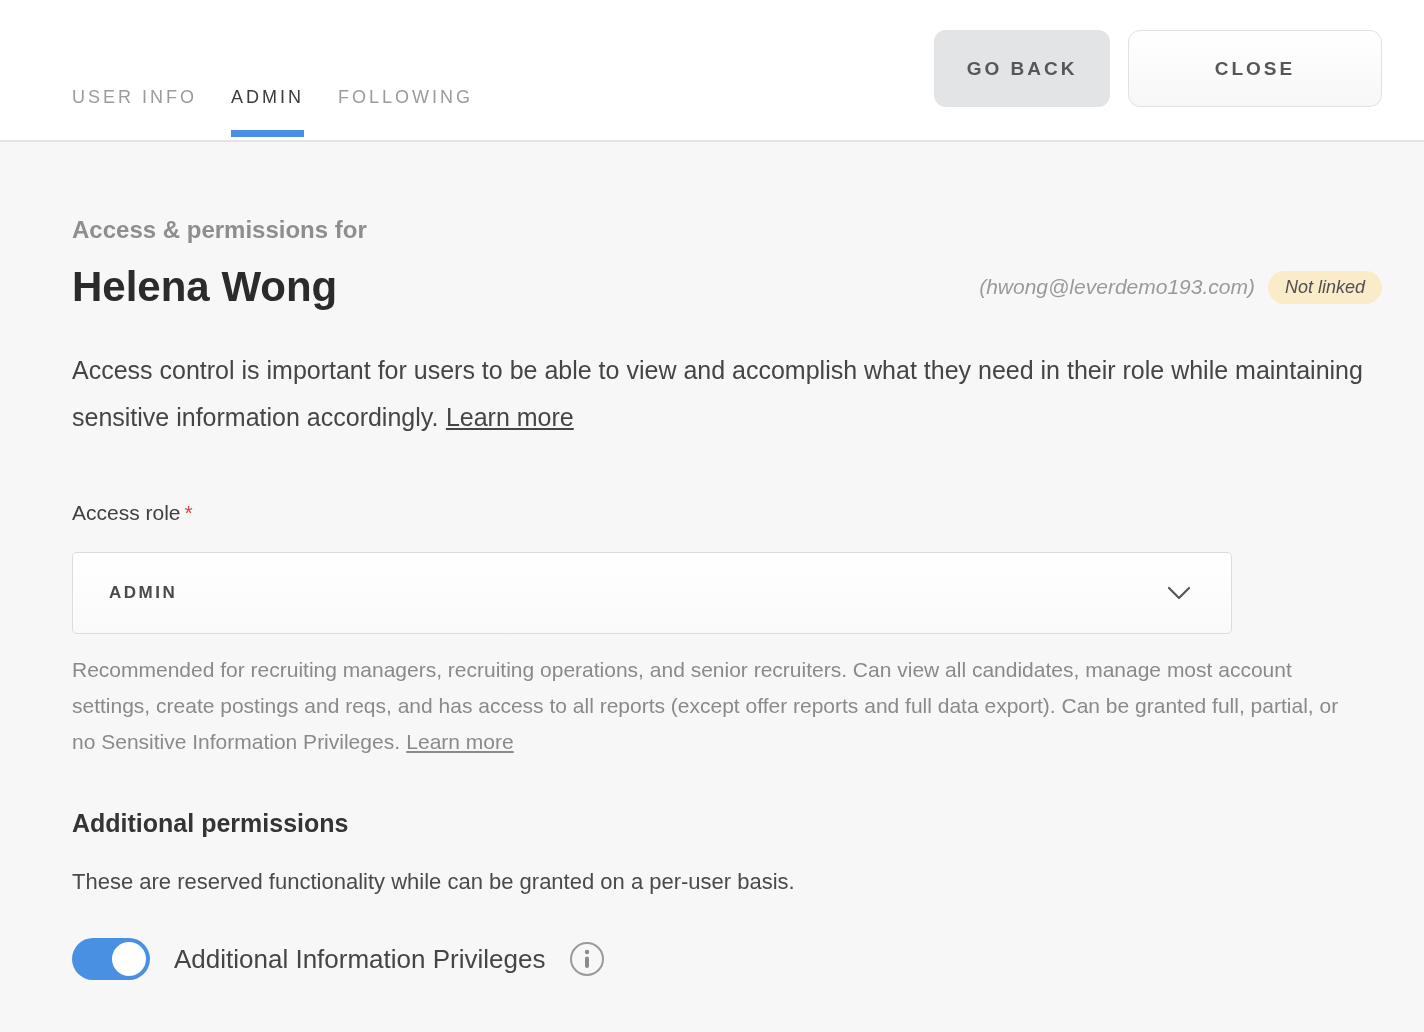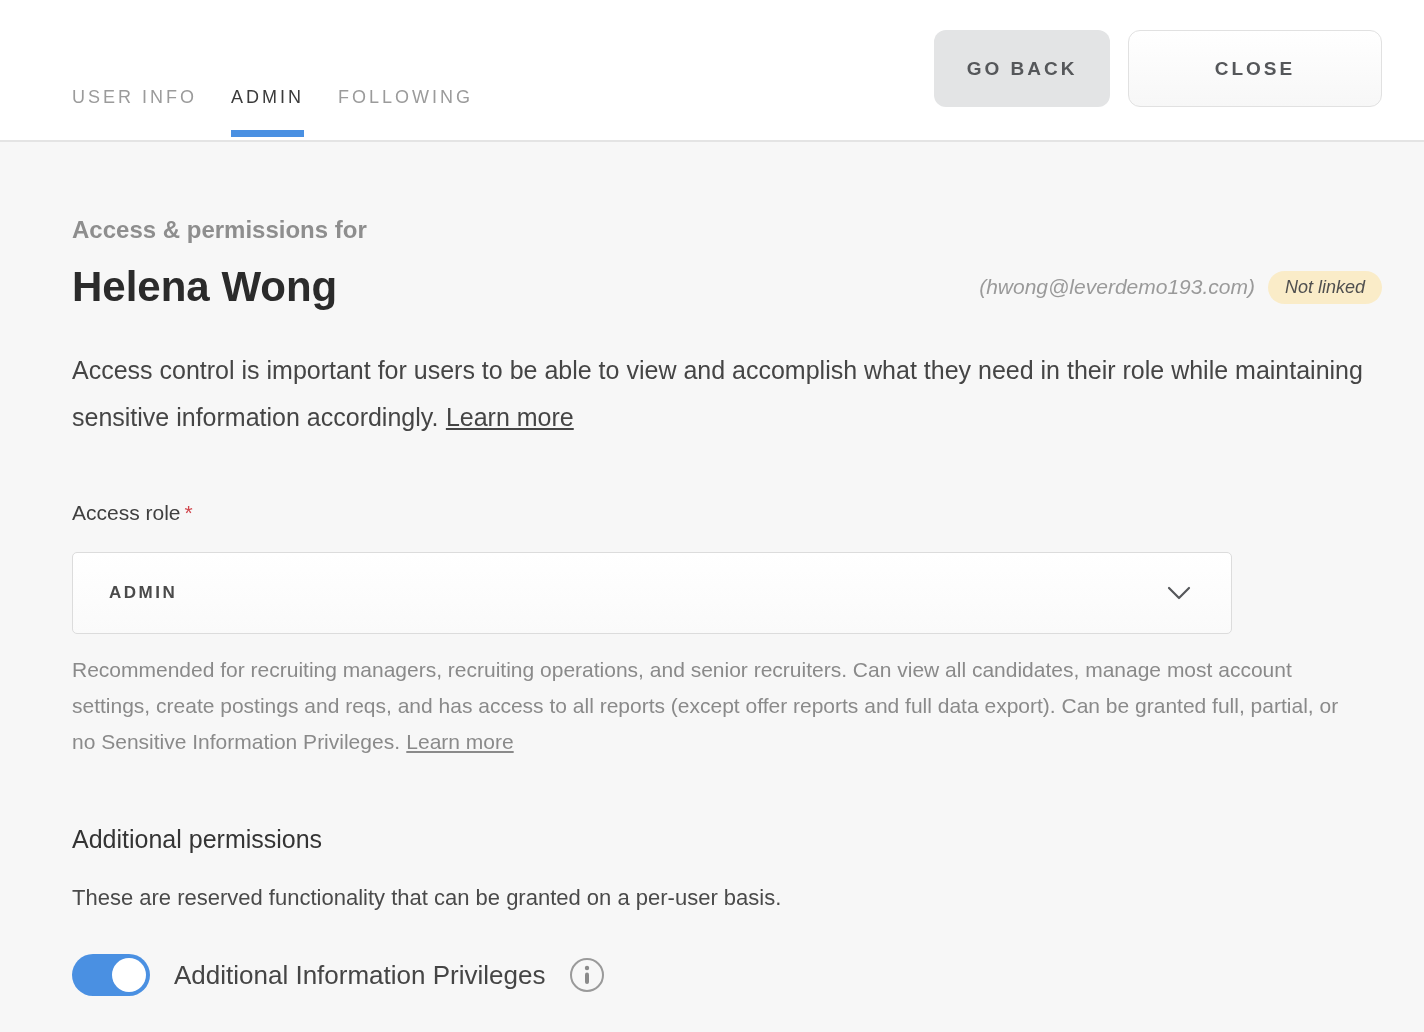--- a/index.html
+++ b/index.html
@@ -136,23 +136,23 @@
     color: #4a4a4a;
   }
   .helper {
     margin-top: 18px;
     width: 1280px;
     font-size: 21px;
     line-height: 36px;
     color: #8a8a8a;
   }
   h2 {
-    margin-top: 64px;
+    margin-top: 48px;
     font-size: 25px;
-    font-weight: normal;
+    font-weight: bold;
     color: #343434;
     line-height: 30px;
   }
   .perm-desc {
     margin-top: 30px;
     font-size: 22px;
     line-height: 28px;
     color: #4a4a4a;
   }
   .toggle-row {
@@ -222,21 +222,21 @@
       <span class="select-value">ADMIN</span>
       <svg class="chevron" width="24" height="15" viewBox="0 0 24 15">
         <polyline points="2,2 12,12 22,2" fill="none" stroke="#55575a" stroke-width="2.2" stroke-linecap="round" stroke-linejoin="round"></polyline>
       </svg>
     </div>
 
     <p class="helper"><span>Recommended for recruiting managers, recruiting operations, and senior recruiters. Can view all candidates, manage most account settings, create postings and reqs, and has access to all reports (except offer reports and full data export). Can be granted full, partial, or no Sensitive Information Privileges.</span><a class="link">Learn more</a></p>
 
     <h2>Additional permissions</h2>
 
-    <p class="perm-desc">These are reserved functionality that can be granted on a per-user basis.</p>
+    <p class="perm-desc">These are reserved functionality while can be granted on a per-user basis.</p>
 
     <div class="toggle-row">
       <div class="toggle">
         <div class="knob"></div>
       </div>
       <span class="toggle-label">Additional Information Privileges</span>
       <svg class="info-icon" width="36" height="36" viewBox="0 0 36 36">
         <circle cx="18" cy="18" r="16" fill="none" stroke="#9a9a9a" stroke-width="2"></circle>
         <circle cx="18" cy="11" r="2.2" fill="#8a8a8a"></circle>
         <rect x="16" y="15.5" width="4" height="11.5" rx="2" fill="#8a8a8a"></rect>

